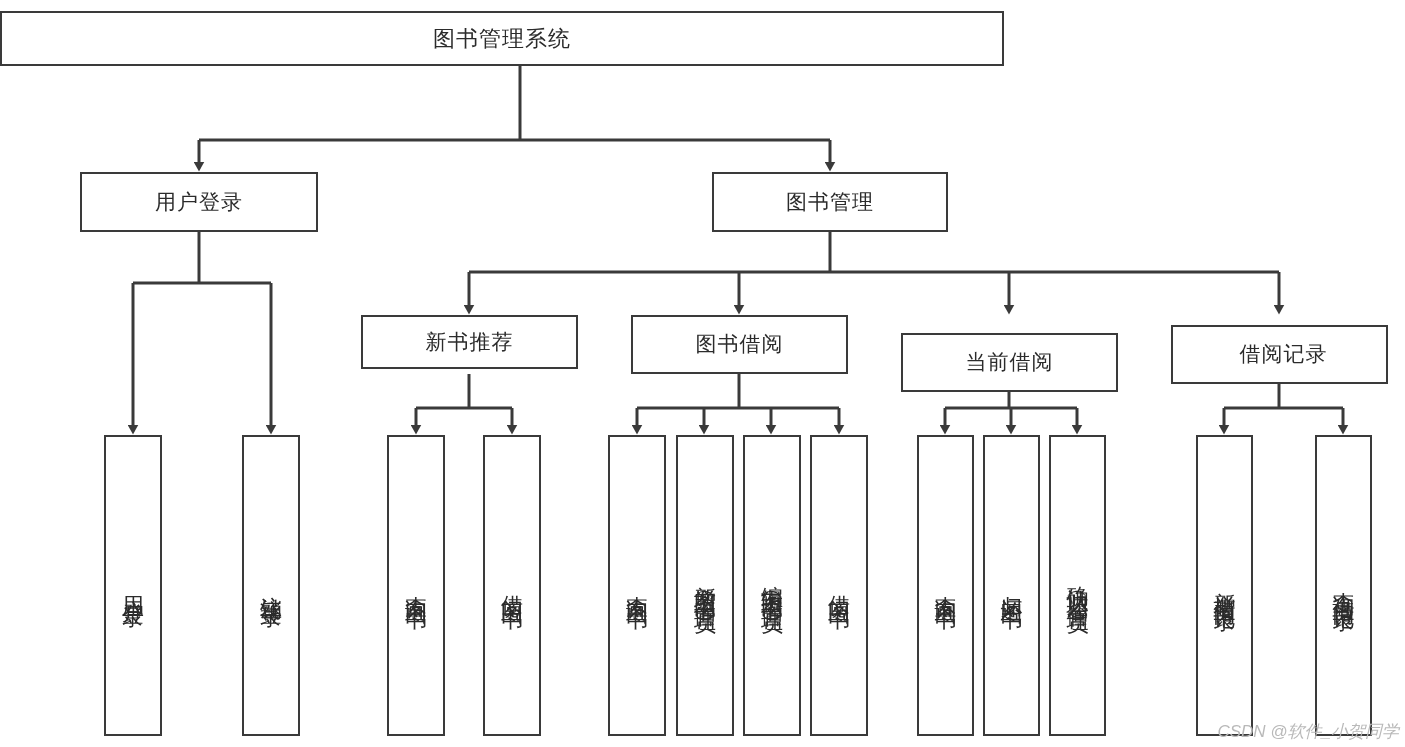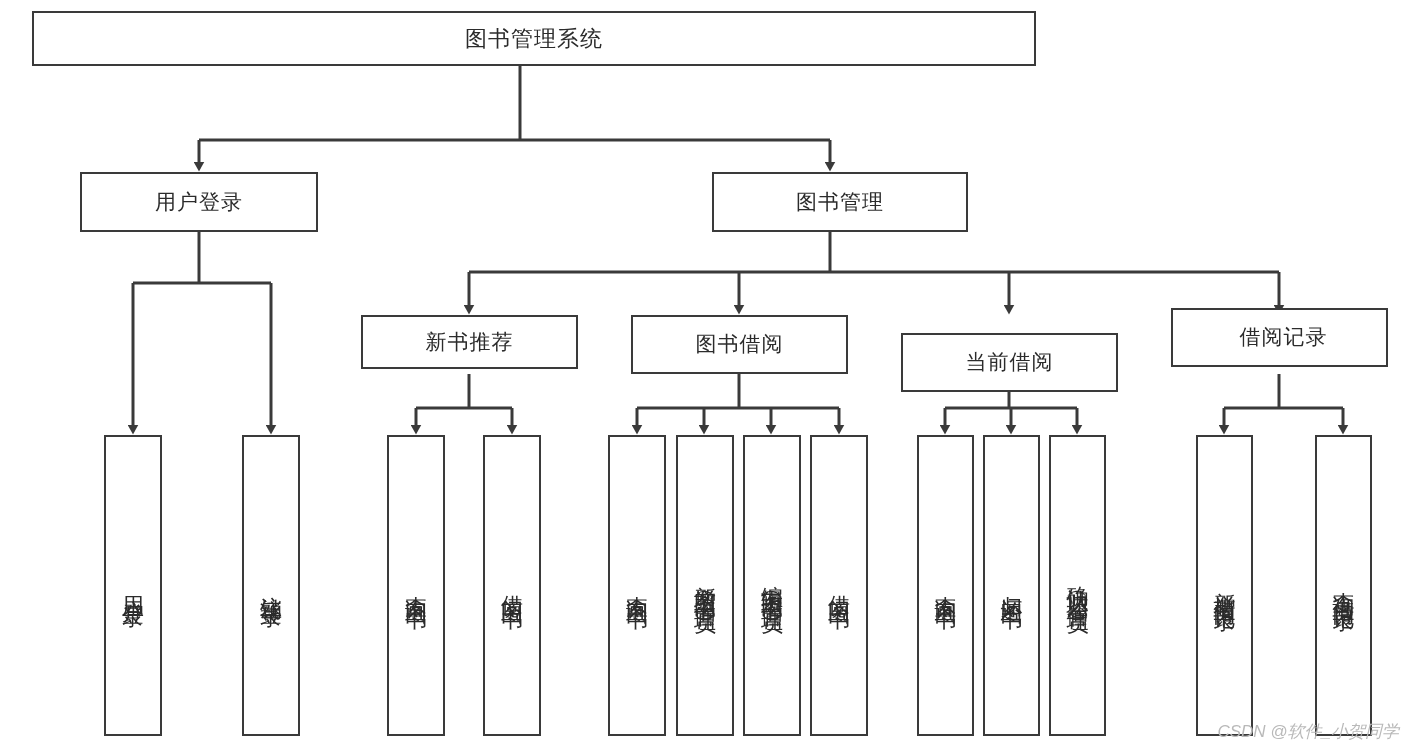--- a/index.html
+++ b/index.html
@@ -99,41 +99,41 @@
       <path d="M1011,408 L1011,426" marker-end="url(#arrow)"></path>
       <path d="M1077,408 L1077,426" marker-end="url(#arrow)"></path>
 
       <path d="M1279,374 L1279,408"></path>
       <path d="M1224,408 L1343,408"></path>
       <path d="M1224,408 L1224,426" marker-end="url(#arrow)"></path>
       <path d="M1343,408 L1343,426" marker-end="url(#arrow)"></path>
     </g>
   </svg>
 
-  <div class="node h root" style="left:32px;top:11px;width:1004px;height:55px;">
+  <div class="node h root" style="left:0;top:11px;width:1004px;height:55px;">
     <span class="lbl">图书管理系统</span>
   </div>
 
   <div class="node h" style="left:80px;top:172px;width:238px;height:60px;">
     <span class="lbl">用户登录</span>
   </div>
-  <div class="node h" style="left:712px;top:172px;width:256px;height:60px;">
+  <div class="node h" style="left:712px;top:172px;width:236px;height:60px;">
     <span class="lbl">图书管理</span>
   </div>
 
   <div class="node h" style="left:361px;top:315px;width:217px;height:54px;">
     <span class="lbl">新书推荐</span>
   </div>
   <div class="node h" style="left:631px;top:315px;width:217px;height:59px;align-items:center;">
     <span class="lbl">图书借阅</span>
   </div>
   <div class="node h" style="left:901px;top:333px;width:217px;height:59px;">
     <span class="lbl">当前借阅</span>
   </div>
-  <div class="node h" style="left:1171px;top:308px;width:217px;height:59px;padding-left:8px;">
+  <div class="node h" style="left:1171px;top:325px;width:217px;height:59px;padding-left:8px;">
     <span class="lbl">借阅记录</span>
   </div>
 
   <div class="node v" style="left:104px;top:435px;width:58px;height:301px;">
     <span class="lbl">用户登录</span>
   </div>
   <div class="node v" style="left:242px;top:435px;width:58px;height:301px;">
     <span class="lbl">注销登录</span>
   </div>
 

